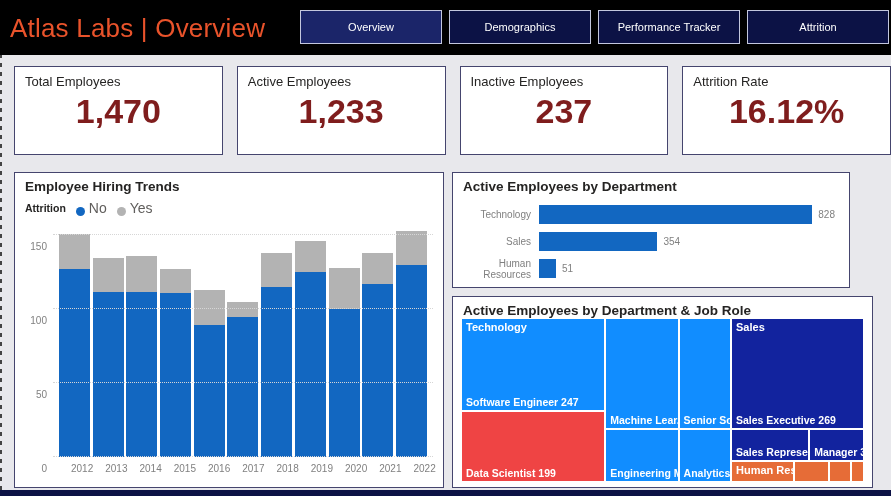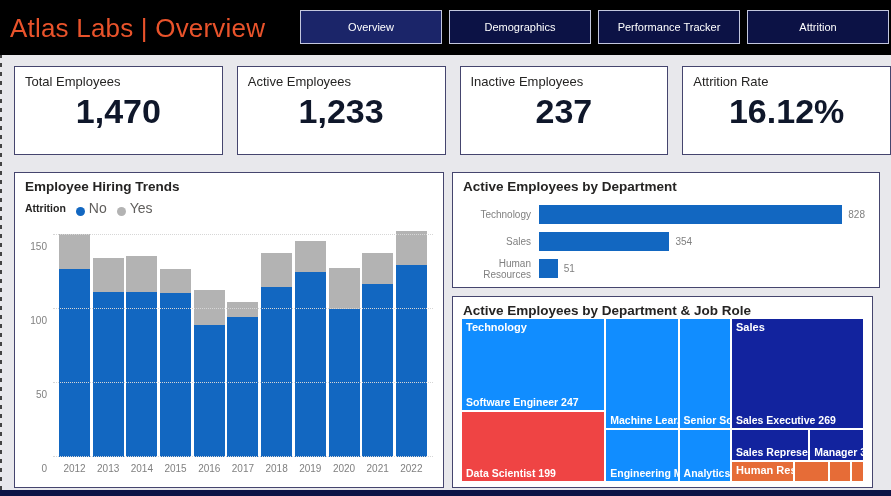--- a/index.html
+++ b/index.html
@@ -17,45 +17,45 @@
     color:#E9532B; letter-spacing:.2px; }
   .nav-tabs { position:absolute; right:2px; top:10px; display:flex; gap:7px; }
   .navtab { width:142px; height:34px; display:flex; align-items:center; justify-content:center;
     background:#0C1245; border:1px solid #C3C7DE; color:#FFFFFF; font-size:11px; cursor:pointer; }
   .navtab.active { background:#1B2569; }
 
   
   .kpi-row { position:absolute; left:14px; top:66px; width:877px; height:89px; display:flex; gap:14px; }
   .kpi-card { flex:1; background:#FFFFFF; border:1px solid #45456E; position:relative; }
   .kpi-label { padding:7px 0 0 10px; font-size:13px; color:#252423; }
-  .kpi-value { text-align:center; margin-top:3px; font-size:34px; font-weight:600; color:#0f172a; }
+  .kpi-value { text-align:center; margin-top:3px; font-size:34px; font-weight:600; color:#7f1d1d; }
 
   
   .panel { position:absolute; background:#FFFFFF; border:1px solid #45456E; }
   .panel-title { padding:6px 0 0 10px; font-size:13.5px; font-weight:700; color:#252423; }
 
   
   #hiring-panel { left:14px; top:172px; width:430px; height:316px; }
   .legend { position:absolute; left:10px; top:27px; display:flex; align-items:center; gap:10px; }
   .legend-title { font-size:10.5px; font-weight:700; color:#252423; }
   .legend-item { display:flex; align-items:flex-end; gap:4px; font-size:14px; color:#605E5C; cursor:pointer; }
   .legend-dot { width:9px; height:9px; border-radius:50%; }
   .plot { position:absolute; left:38px; right:10px; top:52px; bottom:30px; }
   .gridline { position:absolute; left:0; right:0; height:0; border-top:1px dotted #D6D6D6;margin-top:12px; }
   .ytick { position:absolute; right:calc(100% + 6px); transform:translateY(6px); font-size:10px; color:#808080; white-space:nowrap; }
   .bars { position:absolute; left:2px; right:2px; top:0; bottom:0; display:flex;
     justify-content:space-between; align-items:flex-end; padding:0 4px; }
   .bar-group { width:31px; height:100%; display:flex; flex-direction:column; justify-content:flex-end; cursor:pointer; }
   .seg { width:100%; }
   .x-labels { position:absolute; left:40px; right:12px; top:calc(100% - 24px); display:flex;
     justify-content:space-between; padding:0 4px; }
-  .x-label { width:31px; text-align:center; font-size:10px; color:#808080; }
-
-  
-  #dept-panel { left:452px; top:172px; width:428px; height:116px; }
+  .x-label { width:31px; text-align:center; font-size:10px; color:#808080;margin-left:12px; }
+
+  
+  #dept-panel { left:452px; top:172px; width:398px; height:116px; }
   .dept-rows { margin-top:10px; display:flex; flex-direction:column; gap:6px; padding-right:14px; }
   .dept-row { display:flex; align-items:center; height:21px; }
   .dept-label { width:86px; text-align:right; padding-right:8px; font-size:10px; color:#808080; flex:0 0 auto; }
   .dept-track { flex:1; position:relative; height:19px; display:flex; align-items:center; }
   .dept-bar { height:19px; background:#1267C1; cursor:pointer; }
   .dept-value { font-size:10px; color:#808080; margin-left:6px; }
 
   
   #treemap-panel { left:452px; top:296px; width:421px; height:192px; }
   .tm-area { position:absolute; left:8px; right:8px; top:21px; bottom:5px; }

